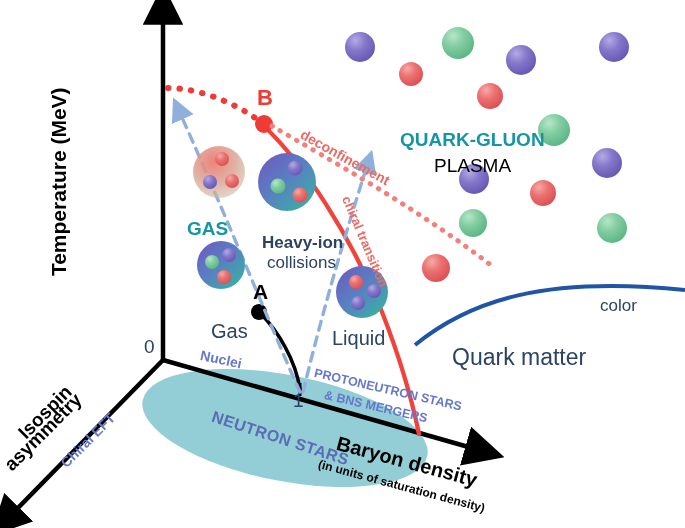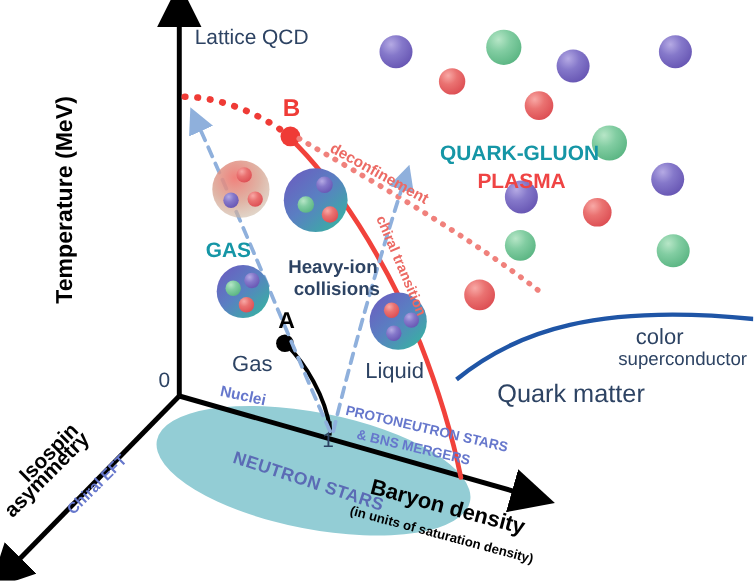--- a/index.html
+++ b/index.html
@@ -148,42 +148,40 @@
               font-size:12px;font-weight:bold;color:#000;">(in units of saturation density)</div>
 
   <div class="lbl" style="left:14px;top:428px;transform:rotate(-45deg);transform-origin:left top;
               font-size:19px;font-weight:bold;color:#000;">Isospin</div>
   <div class="lbl" style="left:0px;top:460px;transform:rotate(-45deg);transform-origin:left top;
               font-size:19px;font-weight:bold;color:#000;">asymmetry</div>
 
   <div class="lbl" style="left:144px;top:336px;font-size:19px;color:#2d4363;">0</div>
   <div class="lbl" style="left:293px;top:390px;font-size:19px;color:#2d4363;">1</div>
 
-  <div class="lbl" style="left:177px;top:24px;font-size:19px;color:#2d4363;">Lattice QCD</div>
 
   <div class="lbl" style="left:187px;top:218px;font-size:19px;font-weight:bold;color:#1596a6;">GAS</div>
 
   <div class="lbl" style="left:400px;top:129px;font-size:19px;font-weight:bold;color:#1596a6;">QUARK-GLUON</div>
-  <div class="lbl" style="left:434px;top:155px;font-size:19px;font-weight:bold;color:#ef4444;">PLASMA</div>
+  <div class="lbl" style="left:434px;top:155px;font-size:19px;font-weight:normal;color:#000000;">PLASMA</div>
 
   <div class="lbl" style="left:211px;top:320px;font-size:20px;color:#2d4363;">Gas</div>
 
   <div class="lbl" style="left:332px;top:327px;font-size:20px;color:#2d4363;">Liquid</div>
 
   <div class="lbl" style="left:452px;top:345px;font-size:23px;color:#2d4363;">Quark matter</div>
 
-  <div class="lbl" style="left:578px;top:296px;font-size:20px;color:#2d4363;">color</div>
-  <div class="lbl" style="left:562px;top:317px;font-size:17px;color:#2d4363;">superconductor</div>
+  <div class="lbl" style="left:600px;top:296px;font-size:17px;color:#2d4363;">color</div>
 
   <div class="lbl" style="left:257px;top:86px;font-size:22px;font-weight:bold;color:#ef3b36;">B</div>
 
   <div class="lbl" style="left:253px;top:280px;font-size:21px;font-weight:bold;color:#000;">A</div>
 
   <div class="lbl" style="left:262px;top:233px;font-size:17px;font-weight:bold;color:#2d4363;">Heavy-ion</div>
-  <div class="lbl" style="left:267px;top:253px;font-size:17px;font-weight:bold;color:#2d4363;">collisions</div>
+  <div class="lbl" style="left:267px;top:253px;font-size:17px;font-weight:normal;color:#2d4363;">collisions</div>
 
   <div class="lbl" style="left:305px;top:127px;transform:rotate(29deg);transform-origin:left top;
               font-size:14px;font-weight:bold;color:#ec6a64;">deconfinement</div>
 
   <div class="lbl" style="left:352px;top:194px;transform:rotate(67deg);transform-origin:left top;
               font-size:13px;font-weight:bold;color:#ec6a64;">chiral transition</div>
 
   <div class="lbl" style="left:202px;top:348px;transform:rotate(12deg);transform-origin:left top;
               font-size:14px;font-weight:bold;color:#6677cc;">Nuclei</div>
 

